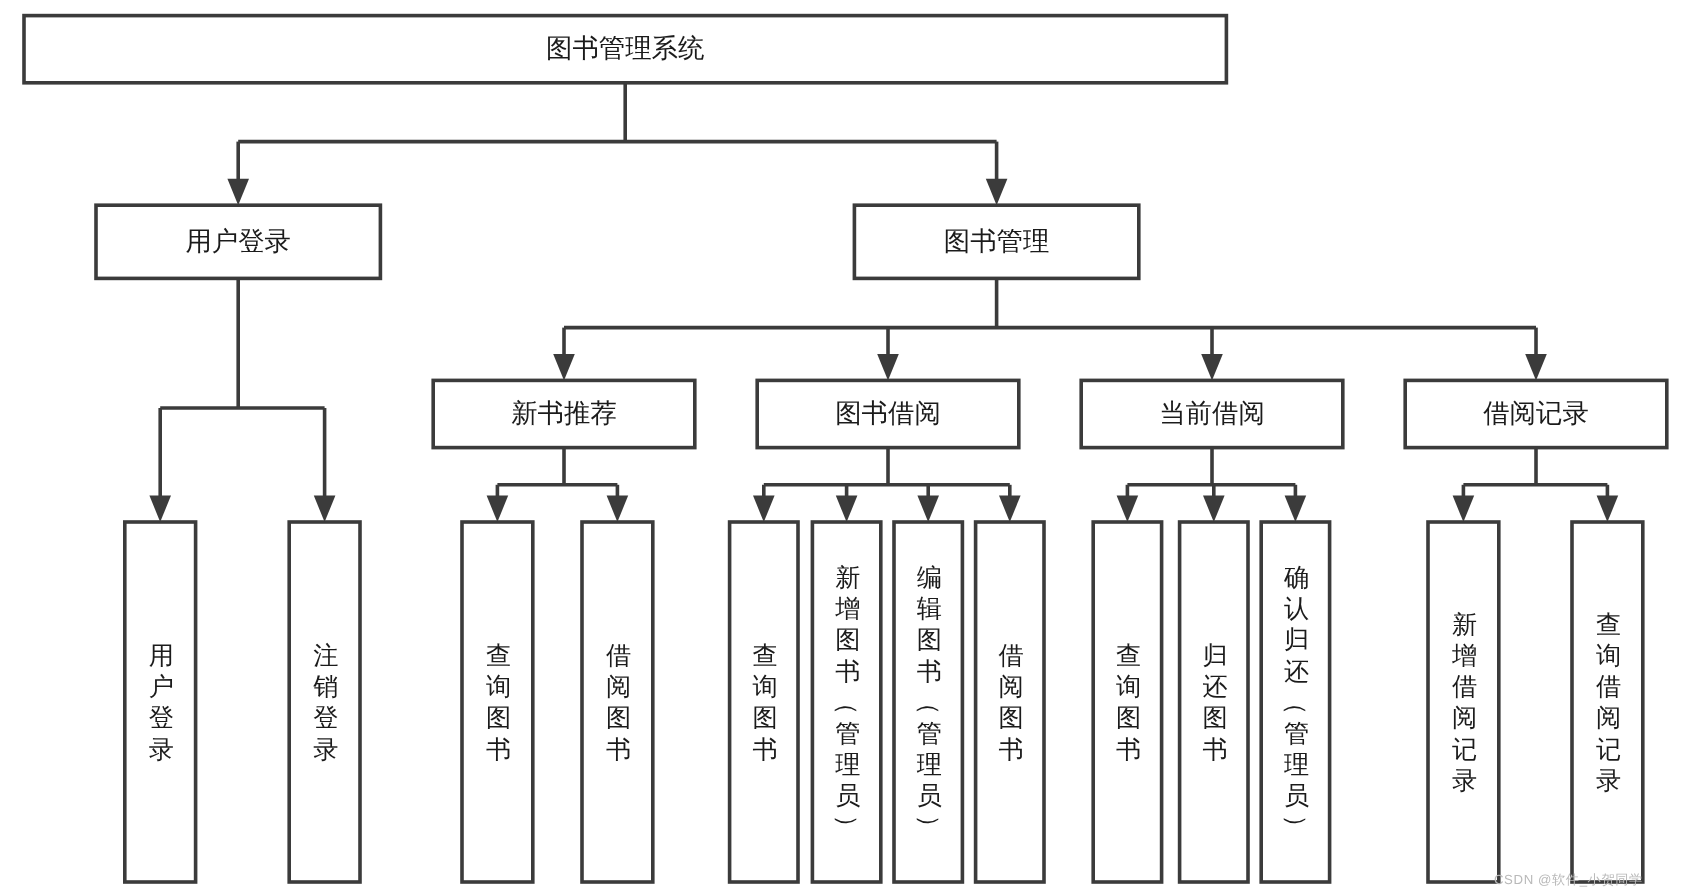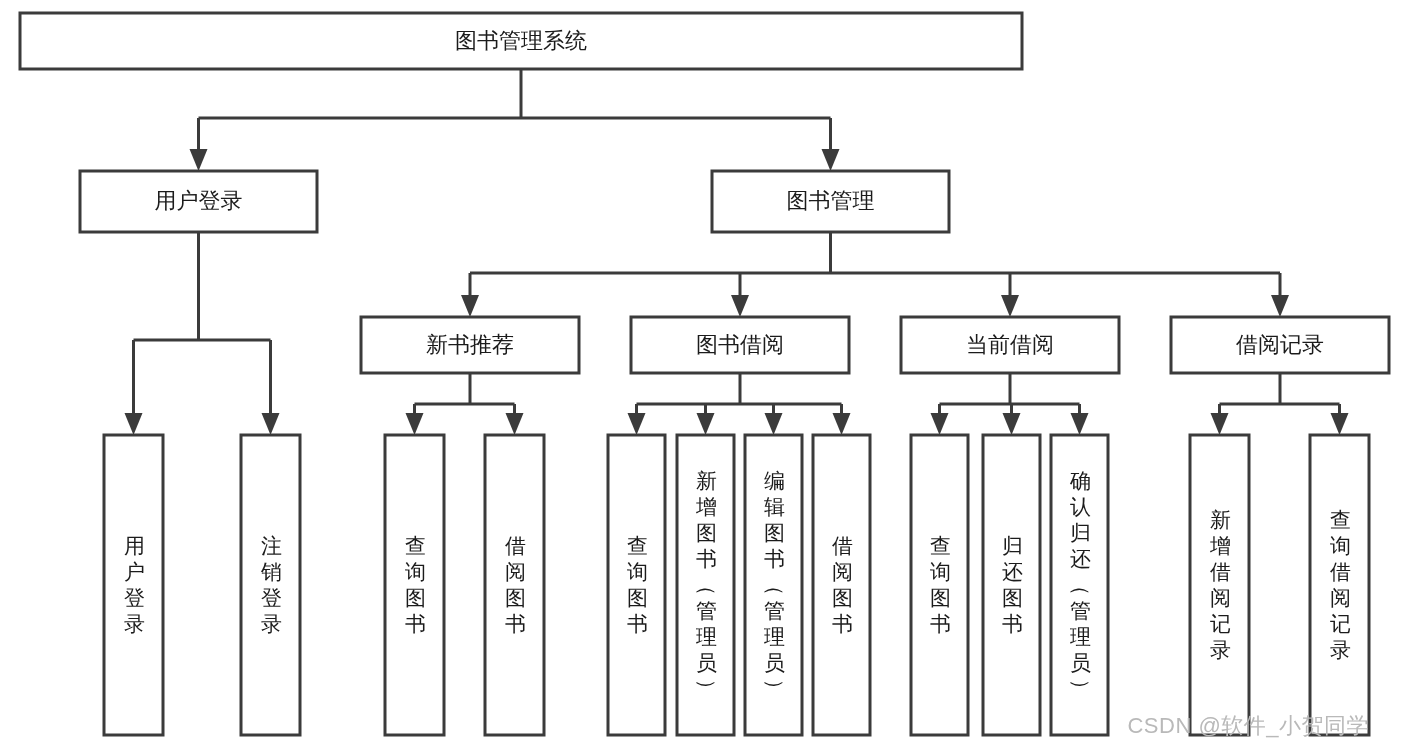--- a/index.html
+++ b/index.html
@@ -53,21 +53,21 @@
     font-family: "Liberation Sans", "DejaVu Sans", sans-serif;
     font-size: 21px;
     fill: #1b1b1b;
     text-anchor: middle;
   }
   .watermark-text {
     position: absolute;
     right: 8px;
     bottom: 6px;
     font-family: "Liberation Sans", "DejaVu Sans", sans-serif;
-    font-size: 22px;
+    font-size: 11px;
     color: #b9b9b9;
     white-space: nowrap;
     letter-spacing: 0.5px;
     user-select: none;
   }
 </style>
 </head>
 <body>
 
 <div id="diagram-root">

